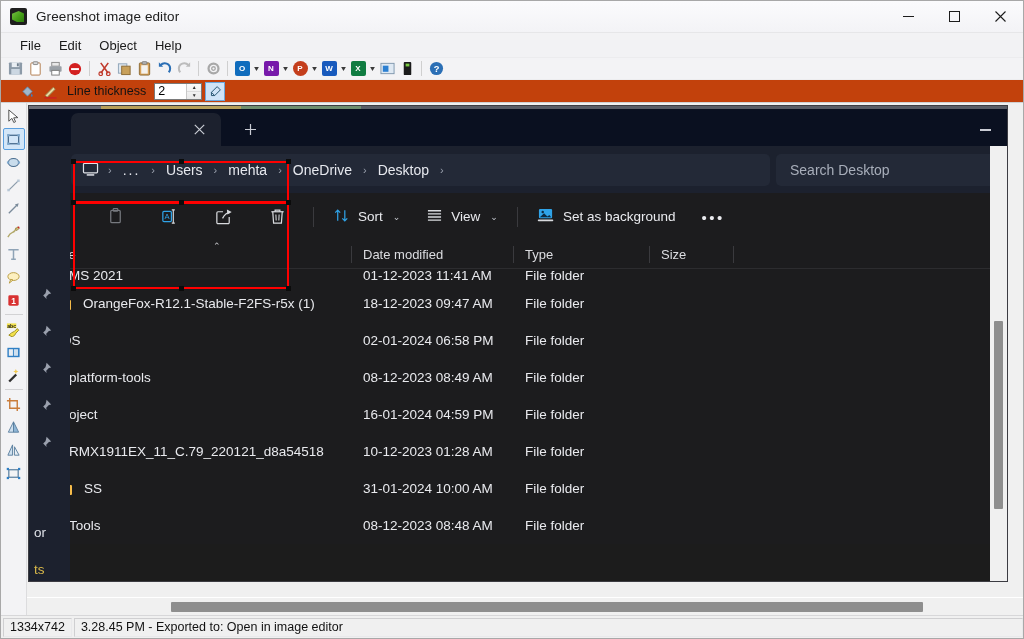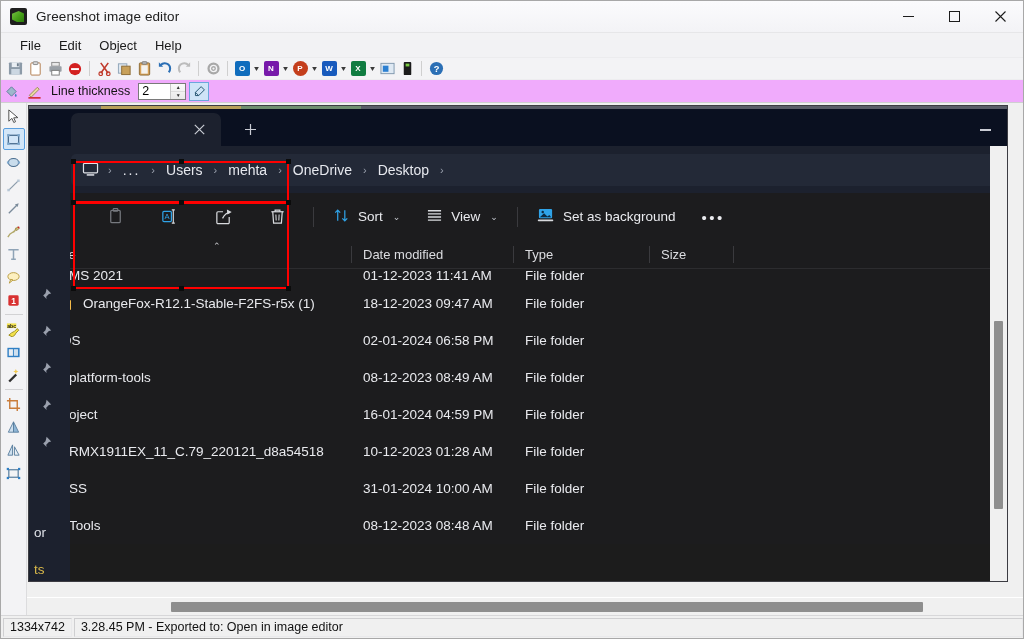--- a/index.html
+++ b/index.html
@@ -89,21 +89,21 @@
   
   .chip { width: 15px; height: 15px; border-radius: 2px; position: relative;
           display: flex; align-items: center; justify-content: center;
           color: #fff; font-size: 8px; font-weight: bold;
           font-family: "Liberation Sans", sans-serif; }
 
   
   .optbar {
     height: 23px; flex: 0 0 23px;
     display: flex; align-items: center;
-    background: #f0abfc; padding: 0 0; gap: 3px;
+    background: #c2410c; padding: 0 16px; gap: 3px;
     border-bottom: 1px solid #cfcfd1;
   }
   .optbar .lbl { font-size: 12.5px; color: #131313; margin: 0 5px 0 4px; }
   .spin {
     display: flex; height: 17px; border: 1px solid #7a7a7a; background: #fff;
   }
   .spin input {
     width: 31px; border: 0; outline: 0; font-size: 12.5px;
     padding-left: 3px; color: #000; background: #fff;
     font-family: "Liberation Sans", sans-serif;
@@ -647,20 +647,21 @@
               <span class="sep">›</span>
               <div class="crumb">Users</div>
               <span class="sep">›</span>
               <div class="crumb">mehta</div>
               <span class="sep">›</span>
               <div class="crumb">OneDrive</div>
               <span class="sep">›</span>
               <div class="crumb">Desktop</div>
               <span class="sep">›</span>
             </div>
+            <div class="searchbox">Search Desktop</div>
           </div>
 
           <div class="exp-cmdbar">
             <div class="cmdicon">
               <svg width="19" height="19" viewBox="0 0 20 20">
                 <rect x="2" y="2.5" width="10" height="12" rx="1.3" fill="none" stroke="#d8dade" stroke-width="1.3"></rect>
                 <rect x="7" y="6" width="10" height="12" rx="1.3" fill="#1c1c1e" stroke="#2fa3e8" stroke-width="1.3"></rect>
               </svg>
             </div>
             <div class="cmdicon">
@@ -802,21 +803,21 @@
             <div class="row">
               <div class="cell-name" style="width:322px;padding-left:12px">
                 <span class="folder"></span>
                 <span>RMX1911EX_11_C.79_220121_d8a54518</span>
               </div>
               <div style="width:162px;padding-left:12px">10-12-2023 01:28 AM</div>
               <div style="width:136px;padding-left:12px">File folder</div>
               <div style="width:84px;padding-left:12px"></div>
             </div>
             <div class="row">
-              <div class="cell-name" style="width:322px;padding-left:12px">
+              <div class="cell-name" style="width:322px;padding-left:27px">
                 <span class="folder"></span>
                 <span>SS</span>
               </div>
               <div style="width:162px;padding-left:12px">31-01-2024 10:00 AM</div>
               <div style="width:136px;padding-left:12px">File folder</div>
               <div style="width:84px;padding-left:12px"></div>
             </div>
             <div class="row">
               <div class="cell-name" style="width:322px;padding-left:12px">
                 <span class="folder"></span>

